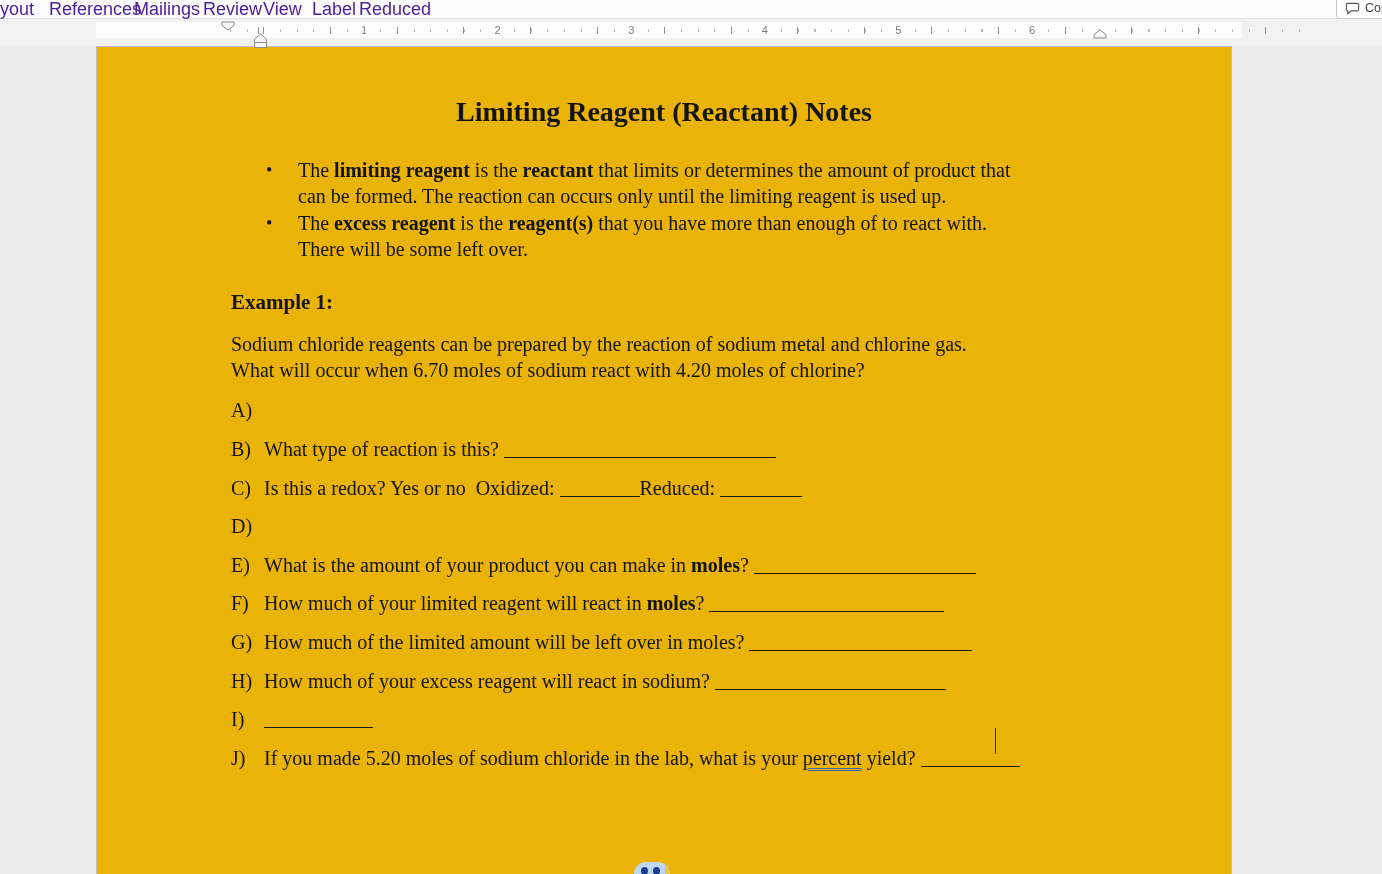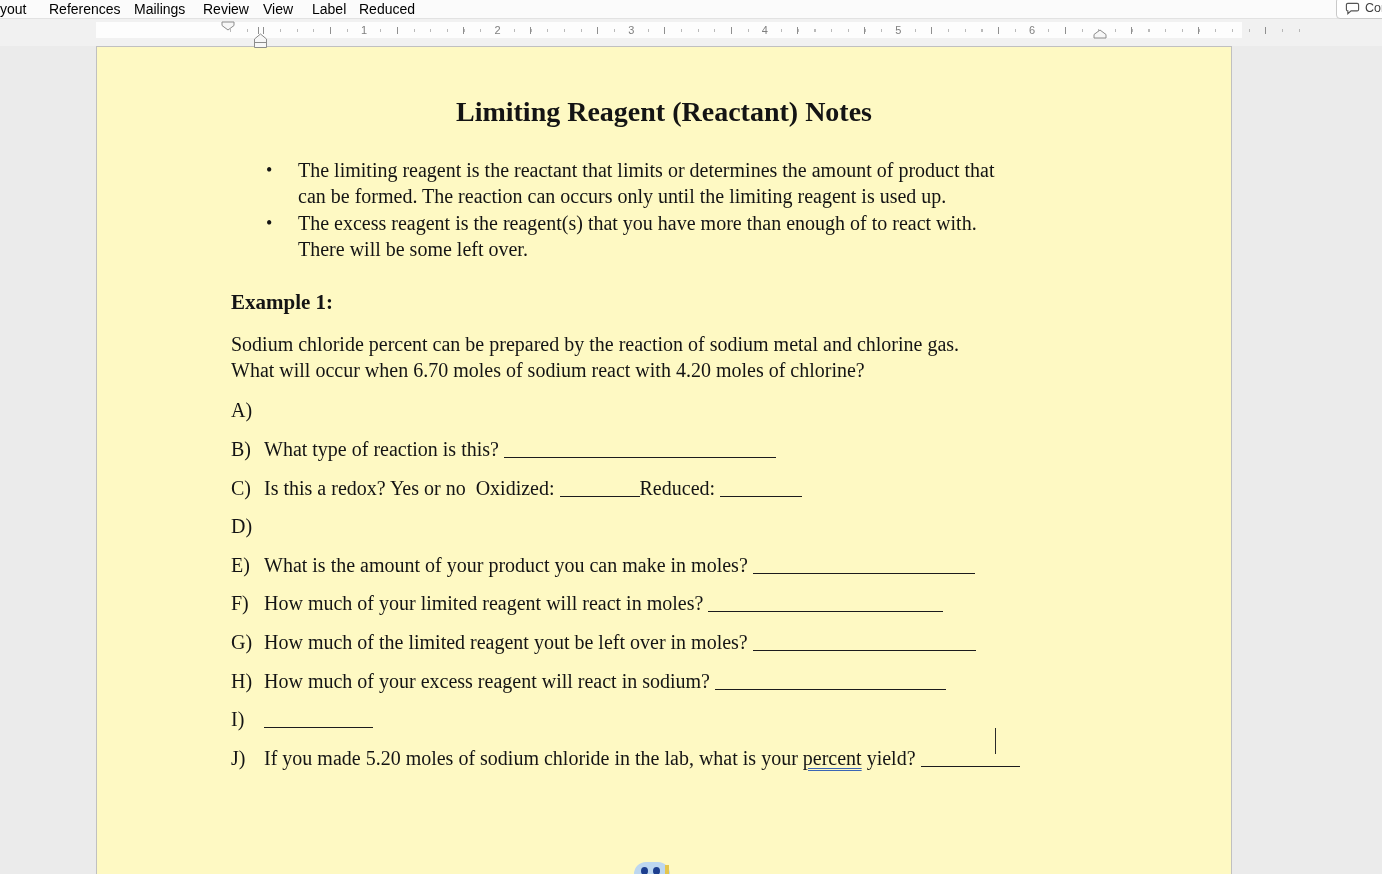--- a/index.html
+++ b/index.html
@@ -6,21 +6,21 @@
   body{
     width:1382px;height:874px;overflow:hidden;position:relative;
     background:#ebebeb;font-family:"Liberation Sans",sans-serif;
   }
   
   .menubar{
     position:absolute;left:0;top:0;width:1382px;height:18px;
     background:#fbfbfb;border-bottom:1px solid #e2e2e2;z-index:30;
   }
   .menu-item{
-    position:absolute;top:1px;font-size:14px;color:#000000;cursor:default;
+    position:absolute;top:1px;font-size:18px;color:#4c1d95;cursor:default;
     line-height:16px;
   }
   .comments-btn{
     position:absolute;left:1336px;top:-3px;height:22px;width:110px;
     background:#ffffff;border:1px solid #c9c9c9;border-radius:4px;
     display:flex;align-items:center;gap:5px;padding:0 8px;box-sizing:border-box;
     font-size:12.5px;color:#3f3f3f;
   }
   
   .ruler-region{
@@ -46,36 +46,36 @@
     background:#fdfdfd;padding:0 3px;line-height:14px;transform:translateX(-50%);
   }
   .marker{position:absolute;z-index:25;}
   
   .docarea{
     position:absolute;left:0;top:46px;width:1382px;height:828px;
     background:#ebebeb;overflow:hidden;
   }
   .page{
     position:absolute;left:96px;top:0;width:1136px;height:828px;
-    background:#fef9c3;border:1px solid #c0c0c0;border-bottom:none;box-sizing:border-box;
+    background:#eab308;border:1px solid #c0c0c0;border-bottom:none;box-sizing:border-box;
     font-family:"Liberation Serif",serif;color:#141414;
   }
   .doc-title{
     margin:48px 0 0 0;text-align:center;font-size:28px;font-weight:bold;
     line-height:34px;
   }
   .bullets{margin:28px 0 0 169px;width:840px;}
   .bullet-row{display:flex;line-height:26.4px;font-size:20px;}
   .bullet-dot{width:32px;flex:none;font-size:18px;}
   .example-h{margin:26px 0 0 134px;font-size:21px;font-weight:bold;line-height:26px;}
   .problem{margin:16px 0 0 134px;font-size:20px;line-height:26.4px;width:880px;}
   .items{margin:14px 0 0 134px;}
   .item{display:flex;line-height:26.4px;font-size:20px;margin-bottom:12.2px;white-space:pre;}
   .item-letter{width:33px;flex:none;}
-  b{font-weight:normal;}
+  b{font-weight:bold;}
   .blank{
     display:inline-block;border-bottom:1.5px solid #1c1c1c;height:15px;
     position:relative;vertical-align:baseline;margin-bottom:-2px;
   }
   .grammar{
     text-decoration:underline double;text-decoration-color:#3a66b5;
     text-decoration-thickness:1px;text-underline-offset:3px;
   }
   .caret{
     position:absolute;left:74px;top:-23px;width:1.5px;height:26px;background:#2b2b2b;
@@ -152,21 +152,21 @@
         <div>
           <span>The </span><b>excess reagent</b><span> is the </span><b>reagent(s)</b><span> that you have more than enough of to react with.</span><br>
           <span>There will be some left over.</span>
         </div>
       </div>
     </div>
 
     <div class="example-h">Example 1:</div>
 
     <div class="problem">
-      <span>Sodium chloride percent can be prepared by the reaction of sodium metal and chlorine gas.</span><br>
+      <span>Sodium chloride reagents can be prepared by the reaction of sodium metal and chlorine gas.</span><br>
       <span>What will occur when 6.70 moles of sodium react with 4.20 moles of chlorine?</span>
     </div>
 
     <div class="items">
 
       <div class="item">
         <span class="item-letter">A)</span>
       </div>
 
       <div class="item">
@@ -188,21 +188,21 @@
         <span><span>What is the amount of your product you can make in </span><b>moles</b><span>? </span><span class="blank" style="width:222px"></span></span>
       </div>
 
       <div class="item">
         <span class="item-letter">F)</span>
         <span><span>How much of your limited reagent will react in </span><b>moles</b><span>? </span><span class="blank" style="width:235px"></span></span>
       </div>
 
       <div class="item">
         <span class="item-letter">G)</span>
-        <span><span>How much of the limited reagent yout be left over in moles? </span><span class="blank" style="width:223px"></span></span>
+        <span><span>How much of the limited amount will be left over in moles? </span><span class="blank" style="width:223px"></span></span>
       </div>
 
       <div class="item">
         <span class="item-letter">H)</span>
         <span><span>How much of your excess reagent will react in sodium? </span><span class="blank" style="width:231px"></span></span>
       </div>
 
       <div class="item">
         <span class="item-letter">I)</span>
         <span><span class="blank" style="width:109px"></span></span>

